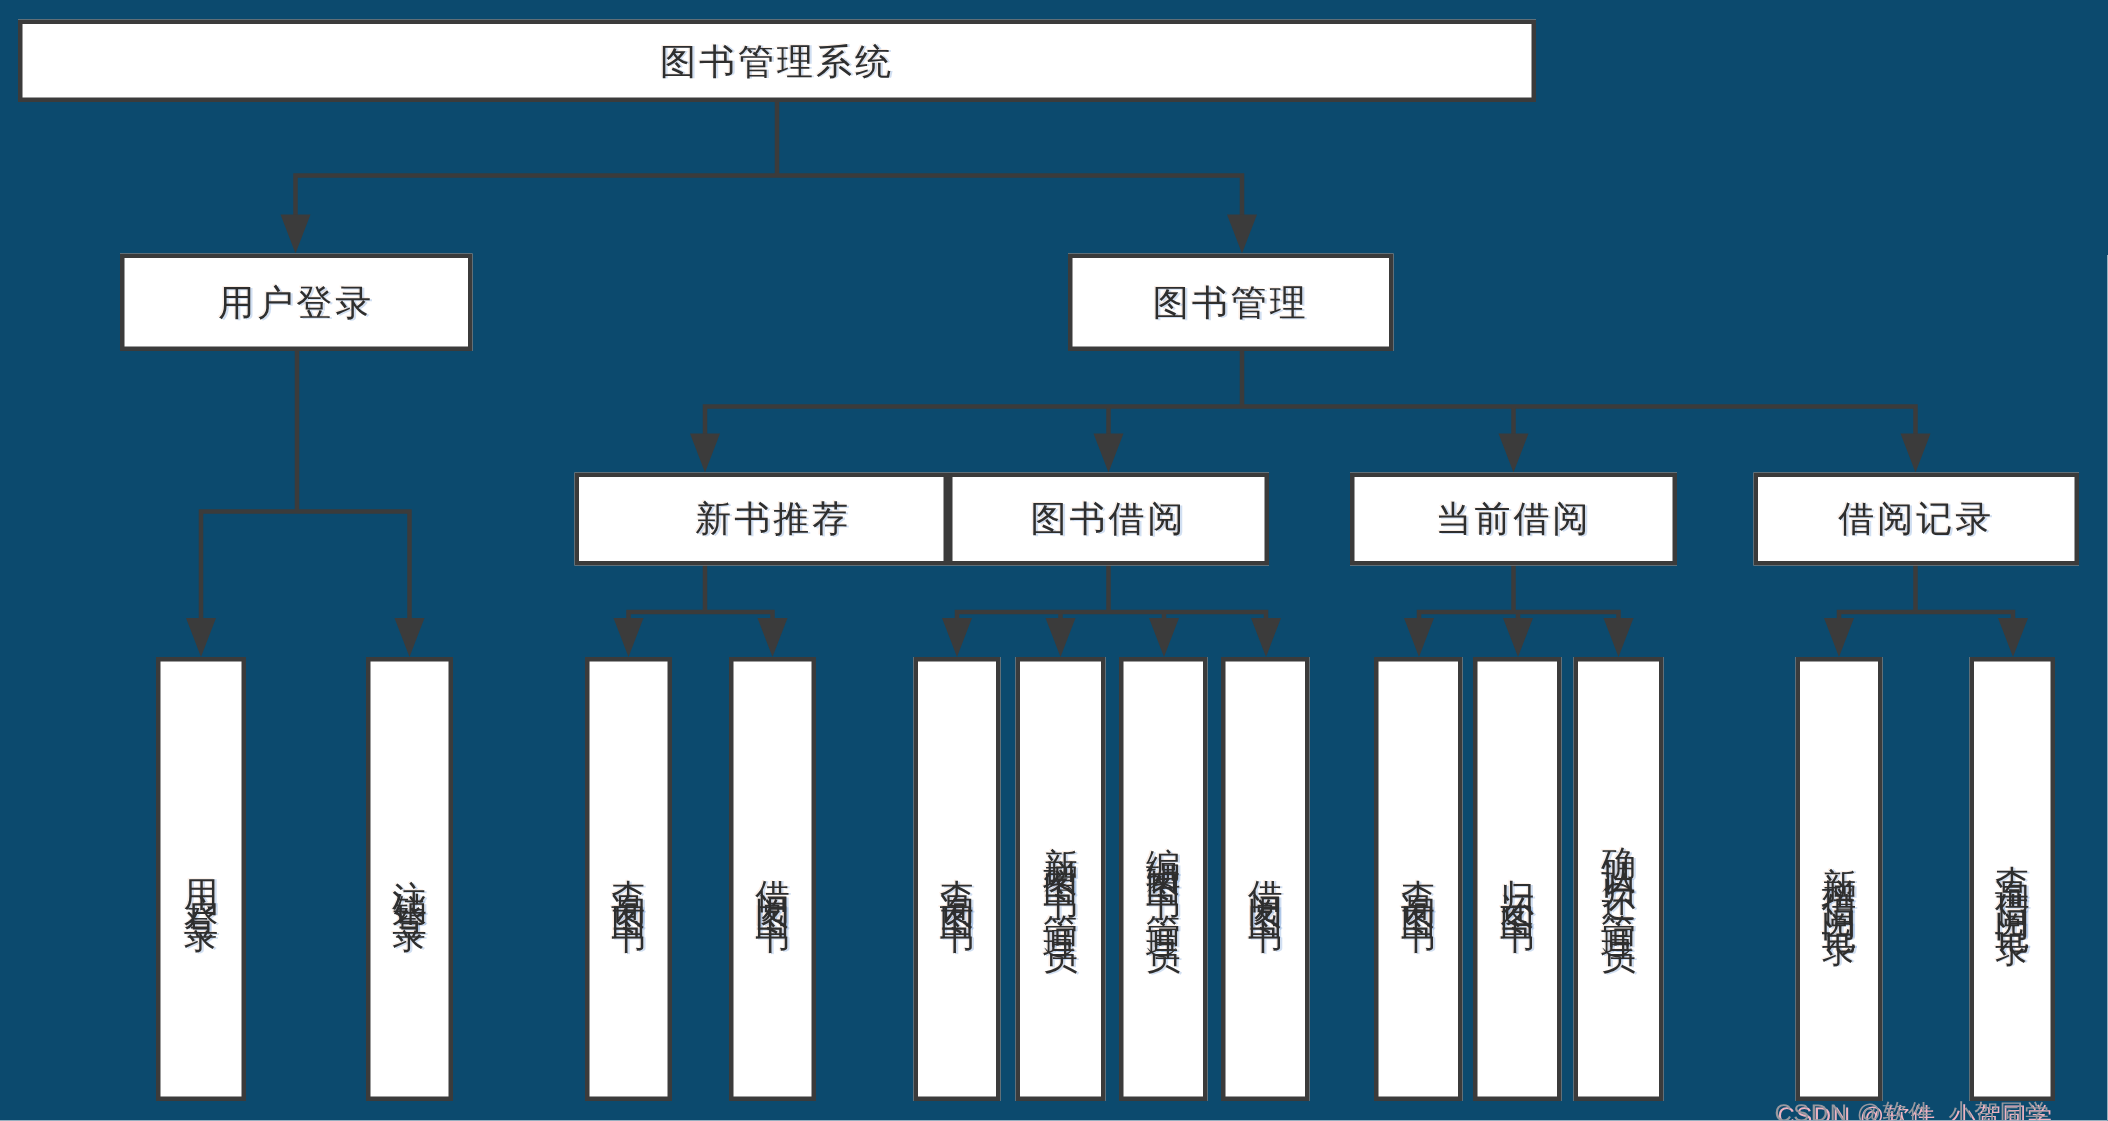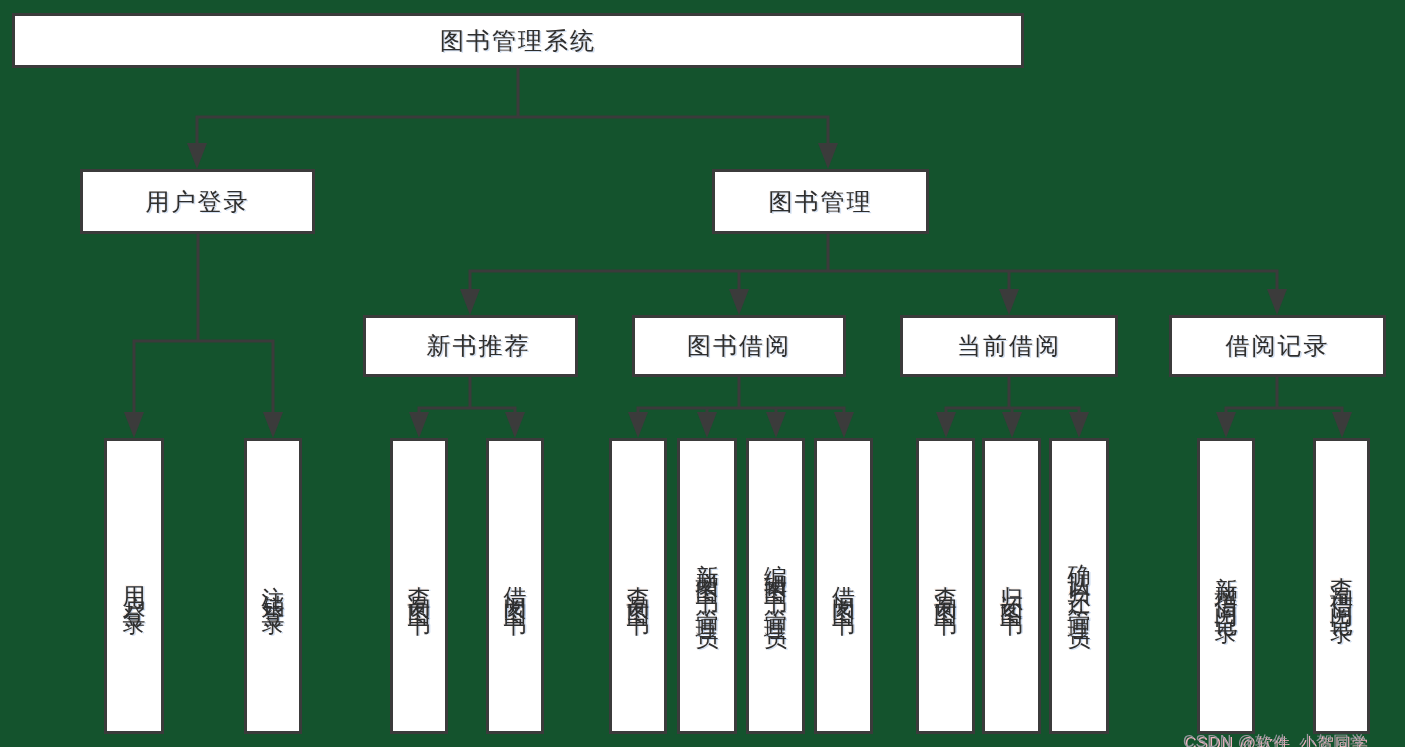--- a/index.html
+++ b/index.html
@@ -1,19 +1,19 @@
 <!DOCTYPE html>
 <html><head>
 <meta charset="utf-8">
 <style>
   html,body{margin:0;padding:0;background:#ffffff;}
   #canvas{
     position:relative;
     width:1405px;height:747px;
-    background:#14532d;
+    background:#0c4a6e;
     overflow:hidden;
     font-family:"Liberation Sans","DejaVu Sans",sans-serif;
   }
   #wires{position:absolute;left:0;top:0;width:1405px;height:747px;z-index:0;}
   .node{
     position:absolute;
     box-sizing:border-box;
     background:#ffffff;
     border:3px solid #3b3b3b;
     display:flex;align-items:center;justify-content:center;
@@ -83,21 +83,21 @@
     <path class="wire" d="M1277,377 V408 M1226,408 H1342 M1226,408 V416 M1342,408 V416"></path>
     <polygon class="arrowhead" points="1216,412 1236,412 1226,438"></polygon>
     <polygon class="arrowhead" points="1332,412 1352,412 1342,438"></polygon>
   </svg>
 
   <div class="node hbox" style="left:12px;top:13px;width:1012px;height:55px;">图书管理系统</div>
 
   <div class="node hbox" style="left:80px;top:169px;width:235px;height:65px;">用户登录</div>
   <div class="node hbox" style="left:712px;top:169px;width:217px;height:65px;">图书管理</div>
 
-  <div class="node hbox" style="left:363px;top:315px;width:215px;height:62px;padding-left:16px;">新书推荐</div>
+  <div class="node hbox" style="left:383px;top:315px;width:249px;height:62px;padding-left:16px;">新书推荐</div>
   <div class="node hbox" style="left:632px;top:315px;width:214px;height:62px;">图书借阅</div>
   <div class="node hbox" style="left:900px;top:315px;width:218px;height:62px;">当前借阅</div>
   <div class="node hbox" style="left:1169px;top:315px;width:217px;height:62px;">借阅记录</div>
 
   <div class="node vbox" style="left:104px;width:60px;">用户登录</div>
   <div class="node vbox" style="left:244px;width:58px;">注销登录</div>
 
   <div class="node vbox" style="left:390px;width:58px;">查询图书</div>
   <div class="node vbox" style="left:486px;width:58px;">借阅图书</div>
 

